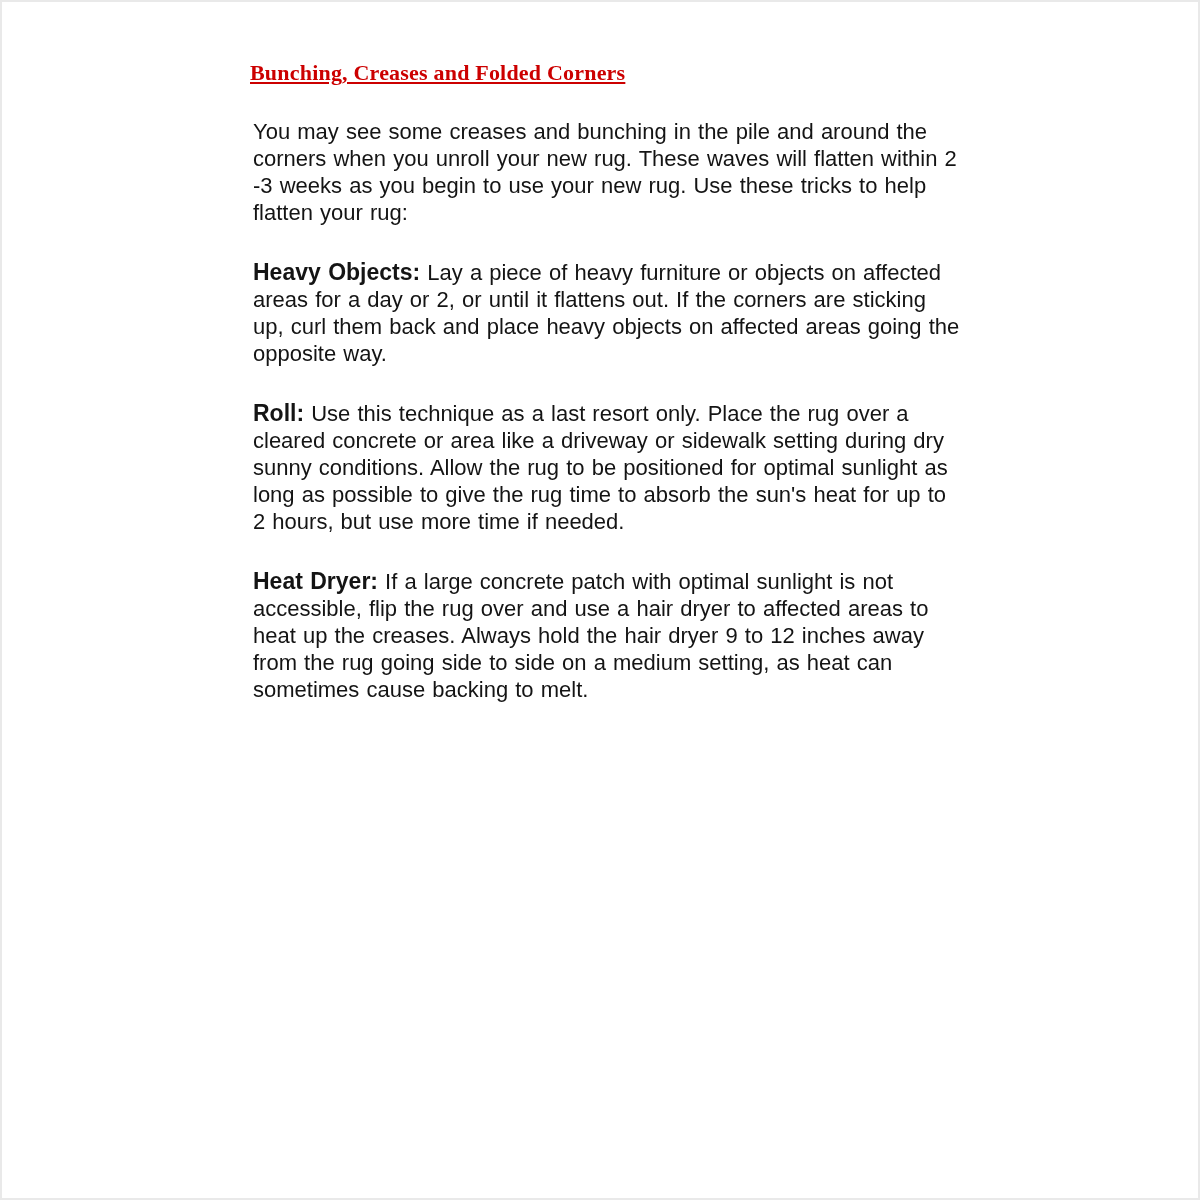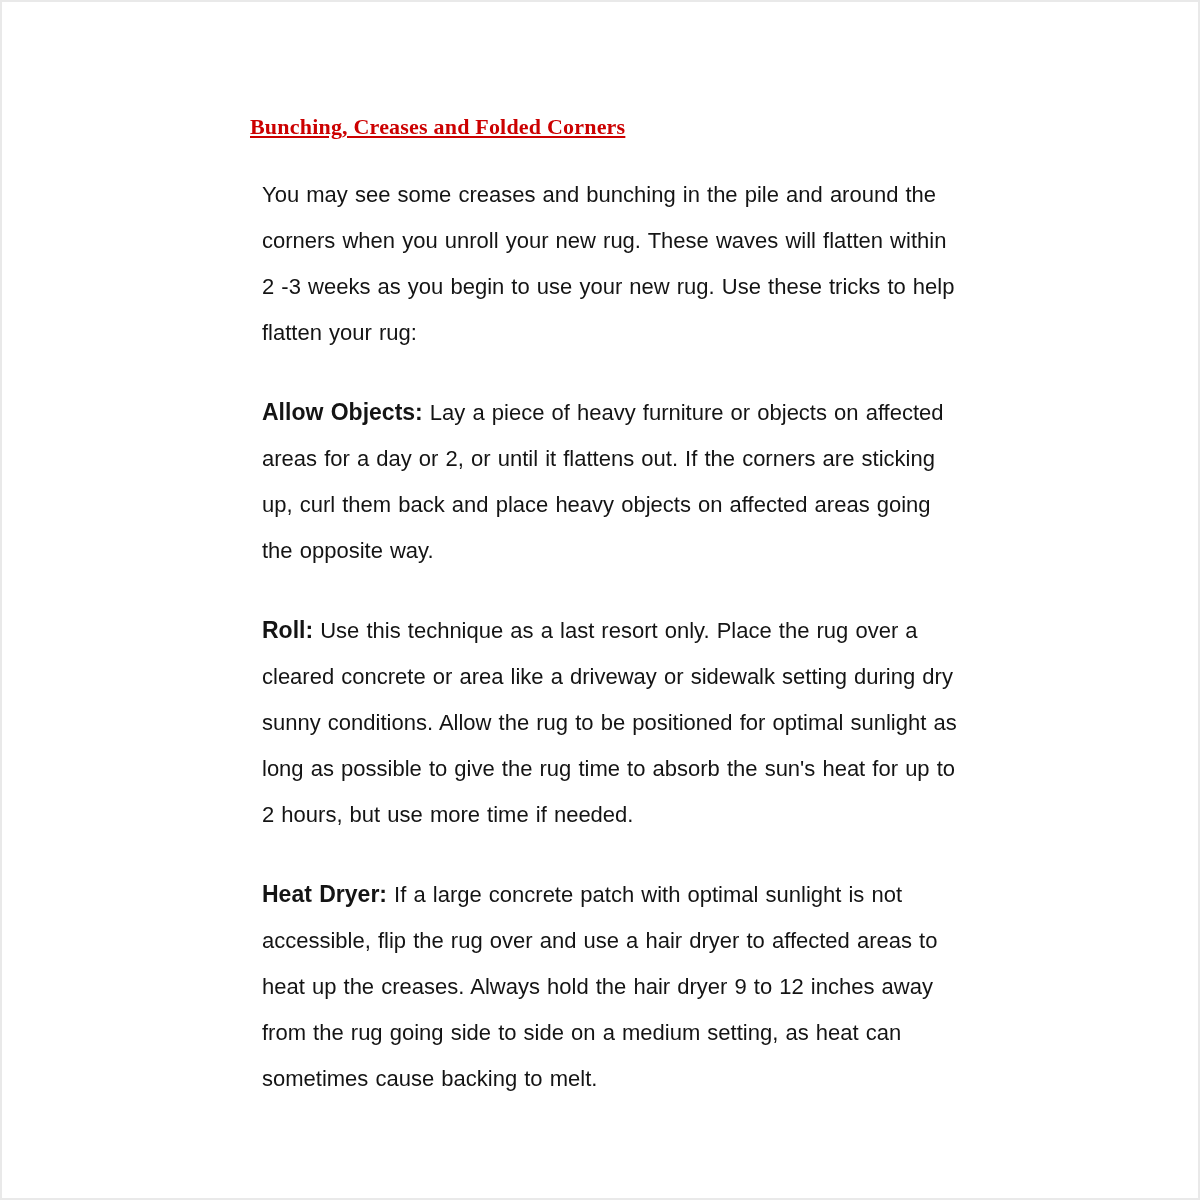--- a/index.html
+++ b/index.html
@@ -11,54 +11,54 @@
     width: 1200px;
     height: 1200px;
     box-sizing: border-box;
     border: 2px solid #e9e9e9;
     font-family: "Liberation Sans", "DejaVu Sans", sans-serif;
     color: #141414;
     overflow: hidden;
   }
   .page {
     box-sizing: border-box;
-    padding: 112px 235px 0 248px;
+    padding: 58px 235px 0 248px;
     width: 100%;
     height: 100%;
   }
   .doc-heading {
     font-family: "Liberation Serif", "DejaVu Serif", serif;
     font-weight: bold;
     font-size: 22px;
     color: #cc0000;
     text-decoration: underline;
     margin: 0 0 32px 0;
     letter-spacing: 0.2px;
   }
   .para {
     font-size: 22px;
-    line-height: 46px;
-    margin: 0 0 33px 12px;
+    line-height: 27px;
+    margin: 0 0 33px 3px;
     max-width: 712px;
     word-spacing: 1px;
   }
   .para .label {
     font-weight: bold;
     font-size: 23px;
   }
 </style>
 </head>
 <body>
 
 <div class="page">
 
   <h1 class="doc-heading">Bunching, Creases and Folded Corners</h1>
 
   <p class="para">You may see some creases and bunching in the pile and around the corners when you unroll your new rug. These waves will flatten within 2 -3 weeks as you begin to use your new rug. Use these tricks to help flatten your rug:</p>
 
 
-  <p class="para"><span class="label">Allow Objects:</span><span> Lay a piece of heavy furniture or objects on affected areas for a day or 2, or until it flattens out. If the corners are sticking up, curl them back and place heavy objects on affected areas going the opposite way.</span></p>
+  <p class="para"><span class="label">Heavy Objects:</span><span> Lay a piece of heavy furniture or objects on affected areas for a day or 2, or until it flattens out. If the corners are sticking up, curl them back and place heavy objects on affected areas going the opposite way.</span></p>
 
   <p class="para"><span class="label">Roll:</span><span> Use this technique as a last resort only. Place the rug over a cleared concrete or area like a driveway or sidewalk setting during dry sunny conditions. Allow the rug to be positioned for optimal sunlight as long as possible to give the rug time to absorb the sun's heat for up to 2 hours, but use more time if needed.</span></p>
 
   <p class="para"><span class="label">Heat Dryer:</span><span> If a large concrete patch with optimal sunlight is not accessible, flip the rug over and use a hair dryer to affected areas to heat up the creases. Always hold the hair dryer 9 to 12 inches away from the rug going side to side on a medium setting, as heat can sometimes cause backing to melt.</span></p>
 
 </div>
 
 </body></html>

